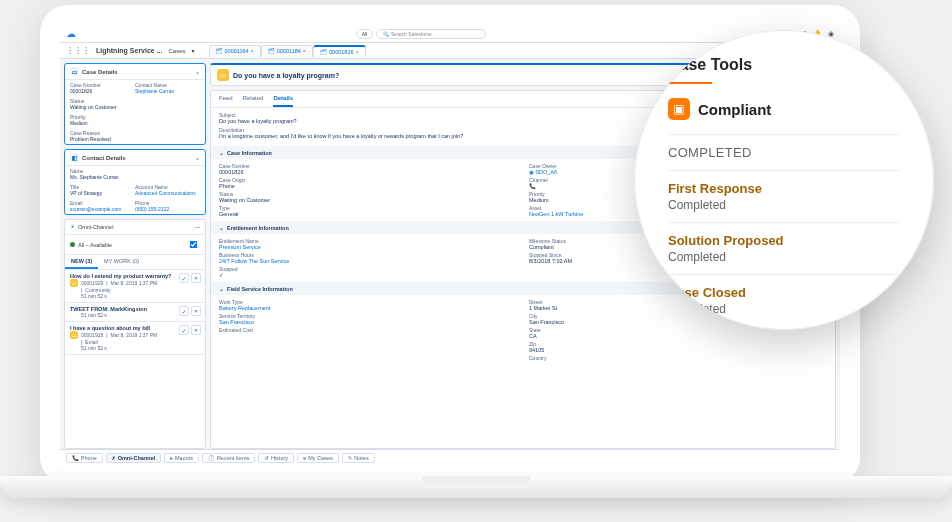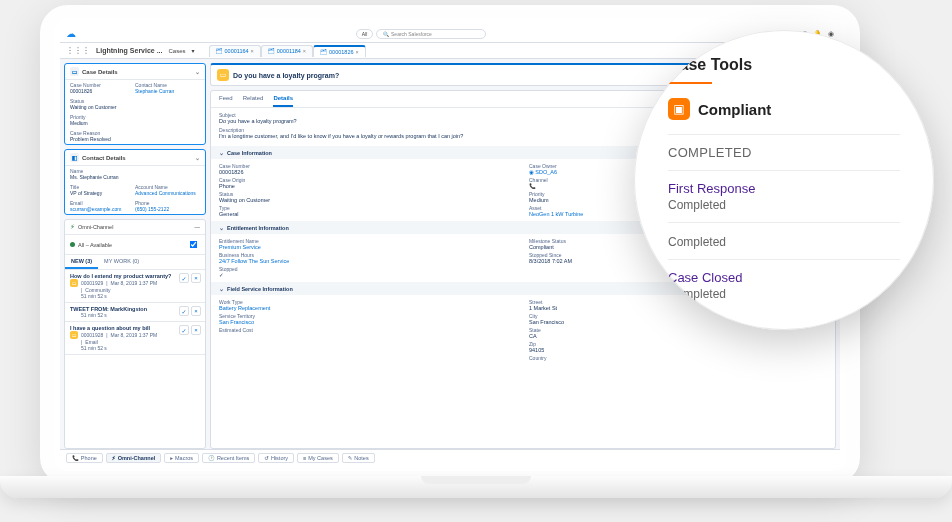--- a/index.html
+++ b/index.html
@@ -78,21 +78,21 @@
   .bitem { display:flex; align-items:center; gap:2px; border:1px solid #d8dde6; border-radius:2px; padding:1px 5px; font-size:5.5px; color:#54698d;}
   .bitem.sel { background:#f3f6f9; font-weight:600; color:#16325c;}
   
   .zoom { position:absolute; right:18px; top:30px; width:300px; height:300px; border-radius:50%; background:#fff; box-shadow:0 14px 40px rgba(0,0,0,.2), inset 0 0 0 1px #e8e8e8; padding:26px 34px; font-family:inherit; overflow:hidden;}
   .zoom h2 { font-size:16px; font-weight:700; color:#222; margin-bottom:8px;}
   .zoom .underline { height:2px; width:44px; background:#ff6d00; margin-bottom:14px;}
   .zoom .mh { display:flex; align-items:center; gap:8px; margin-bottom:14px;}
   .zoom .mh .mi { width:22px; height:22px; border-radius:5px; background:#ff7a00; display:flex; align-items:center; justify-content:center; color:#fff; font-size:12px;}
   .zoom .mh span { font-size:15px; font-weight:700; color:#222;}
   .zoom .row { border-top:1px solid #ececec; padding:10px 0;}
-  .zoom .row .r1 { font-size:13px; font-weight:400; color:#4c1d95;}
+  .zoom .row .r1 { font-size:13px; font-weight:700; color:#a16207;}
   .zoom .row .r2 { font-size:12px; color:#666; margin-top:2px;}
   .zoom .row.head .r1 { font-weight:400; color:#666; letter-spacing:.3px;}
 </style>
 </head>
 <body>
 
 <div class="laptop">
   <div class="screen">
 
     <div class="hdr">
@@ -424,19 +424,20 @@
     <span>Compliant</span>
   </div>
   <div class="row head">
       <div class="r1">COMPLETED</div>
     </div>
   <div class="row">
     <div class="r1">First Response</div>
     <div class="r2">Completed</div>
   </div>
   <div class="row">
+    <div class="r1">Solution Proposed</div>
     <div class="r2">Completed</div>
   </div>
   <div class="row">
     <div class="r1">Case Closed</div>
     <div class="r2">Completed</div>
   </div>
 </div>
 
 </body></html>

